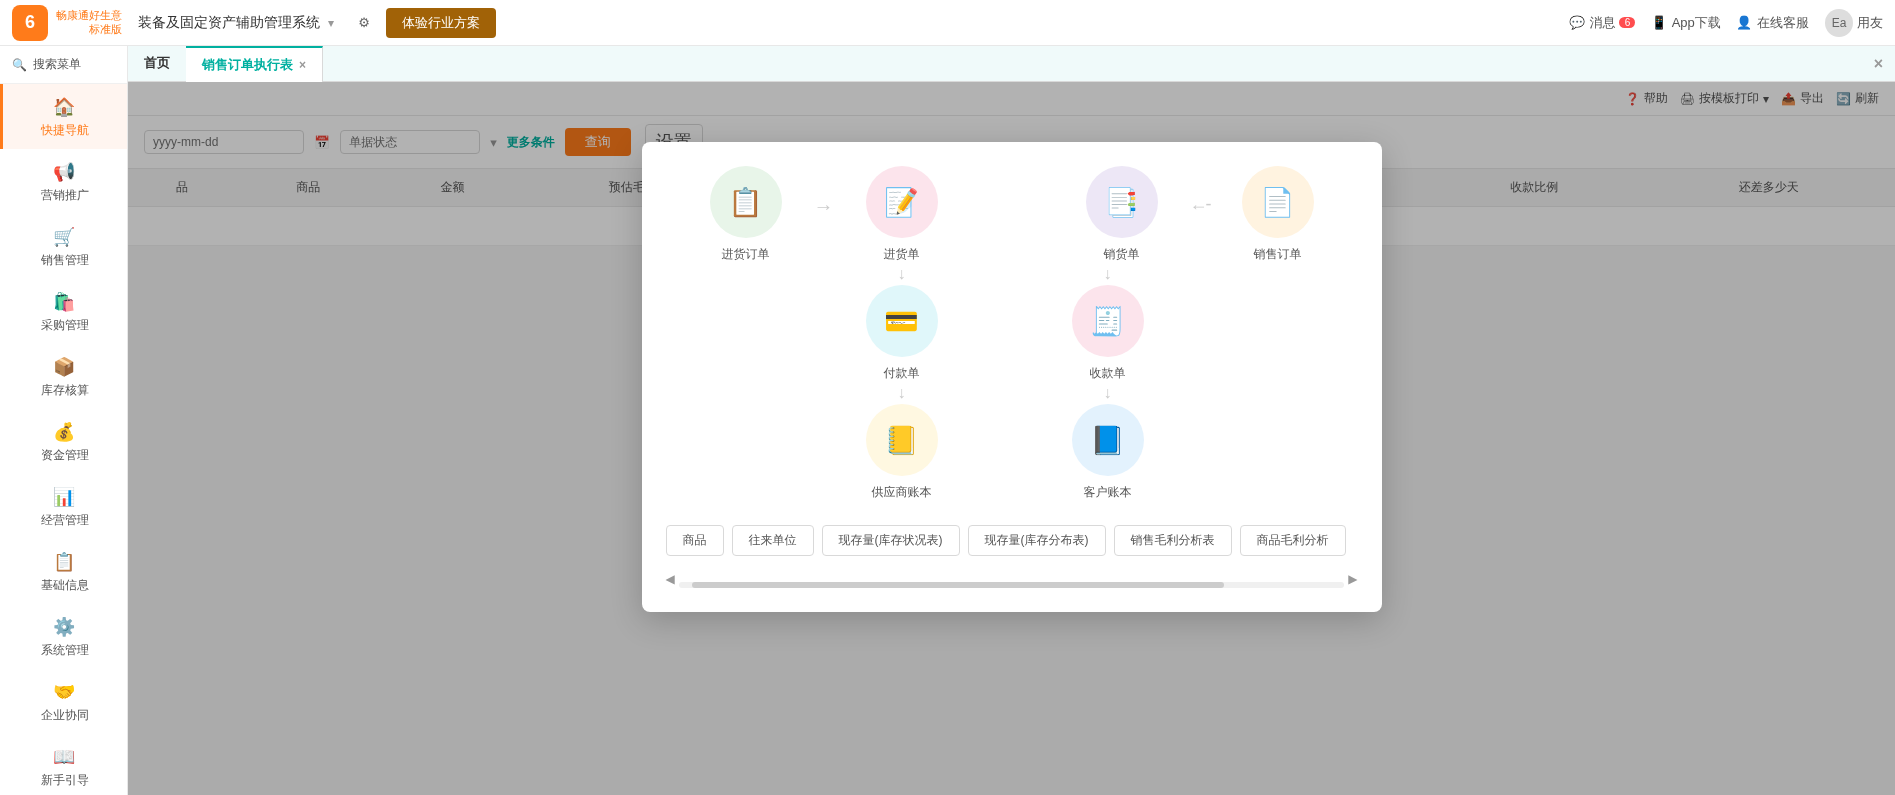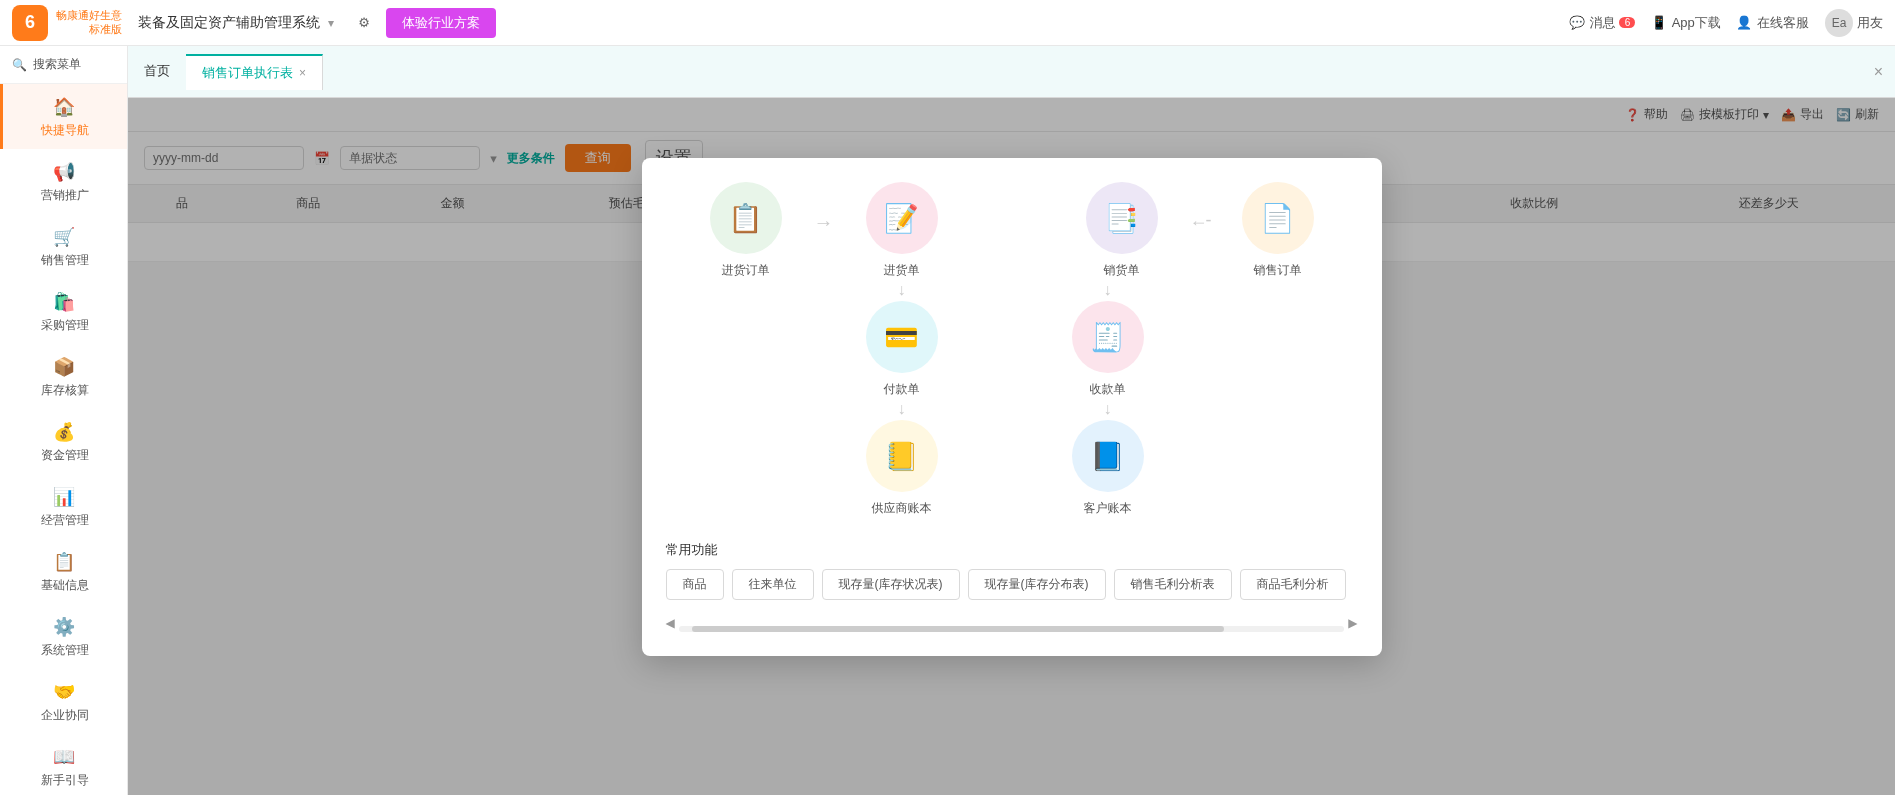--- a/index.html
+++ b/index.html
@@ -4,31 +4,31 @@
   <style>
     * { box-sizing: border-box; margin: 0; padding: 0; }
     body { font-family: "Microsoft YaHei", "PingFang SC", Arial, sans-serif; font-size: 13px; background: #f5f5f5; overflow: hidden; }
 
     
     .app-container { display: flex; flex-direction: column; height: 795px; width: 1895px; }
     .top-bar { display: flex; align-items: center; background: #fff; height: 46px; border-bottom: 1px solid #e8e8e8; padding: 0 12px; flex-shrink: 0; }
     .main-area { display: flex; flex: 1; overflow: hidden; }
     .sidebar { width: 128px; background: #fff; flex-shrink: 0; border-right: 1px solid #e8e8e8; overflow-y: auto; }
     .content-area { flex: 1; display: flex; flex-direction: column; overflow: hidden; }
-    .tab-bar { display: flex; align-items: center; background: #f0fafa; height: 52px; border-bottom: 1px solid #d9d9d9; flex-shrink: 0; }
+    .tab-bar { display: flex; align-items: center; background: #f0fafa; height: 36px; border-bottom: 1px solid #d9d9d9; flex-shrink: 0; font-weight: bold; }
     .page-content { flex: 1; background: #f5f5f5; overflow: hidden; position: relative; }
 
     
     .logo-area { display: flex; align-items: center; gap: 8px; margin-right: 16px; }
     .logo-icon { width: 36px; height: 36px; background: #ff7b1a; border-radius: 8px; display: flex; align-items: center; justify-content: center; color: white; font-size: 18px; font-weight: bold; }
     .logo-text { font-size: 11px; color: #ff7b1a; line-height: 1.2; text-align: right; }
     .system-title { font-size: 14px; color: #333; font-weight: 500; margin-right: 8px; }
     .dropdown-arrow { color: #999; font-size: 12px; cursor: pointer; margin-right: 16px; }
     .gear-btn { width: 28px; height: 28px; display: flex; align-items: center; justify-content: center; color: #666; cursor: pointer; margin-right: 8px; }
-    .try-btn { background: #d946ef; color: white; border: none; padding: 6px 16px; border-radius: 4px; cursor: pointer; font-size: 13px; }
+    .try-btn { background: #a16207; color: white; border: none; padding: 6px 16px; border-radius: 4px; cursor: pointer; font-size: 13px; }
     .top-right { margin-left: auto; display: flex; align-items: center; gap: 16px; }
     .top-right-item { display: flex; align-items: center; gap: 4px; color: #555; cursor: pointer; font-size: 13px; }
     .badge { background: #ff4d4f; color: white; border-radius: 10px; font-size: 10px; padding: 0 4px; min-width: 16px; text-align: center; }
     .user-avatar { width: 28px; height: 28px; background: #ddd; border-radius: 50%; display: flex; align-items: center; justify-content: center; font-size: 12px; color: #666; }
 
     
     .sidebar-search { padding: 10px 12px; display: flex; align-items: center; gap: 6px; color: #555; cursor: pointer; border-bottom: 1px solid #f0f0f0; font-size: 12px; }
     .sidebar-item { display: flex; flex-direction: column; align-items: center; padding: 12px 8px 10px; cursor: pointer; color: #555; font-size: 12px; gap: 4px; border-left: 3px solid transparent; }
     .sidebar-item.active { background: #fff5f0; color: #ff7b1a; border-left-color: #ff7b1a; }
     .sidebar-icon { font-size: 18px; }
@@ -370,21 +370,20 @@
                   </div>
                   <span class="flow-label">客户账本</span>
                 </div>
                 <span style="width:50px;"></span>
                 <div style="min-width:120px;"></div>
               </div>
 
             </div>
 
             <div class="common-functions">
-              <div class="cf-title">常用功能</div>
               <div class="cf-buttons">
                 <button class="cf-btn">商品</button>
                 <button class="cf-btn">往来单位</button>
                 <button class="cf-btn">现存量(库存状况表)</button>
                 <button class="cf-btn">现存量(库存分布表)</button>
                 <button class="cf-btn">销售毛利分析表</button>
                 <button class="cf-btn">商品毛利分析</button>
               </div>
             </div>
 

